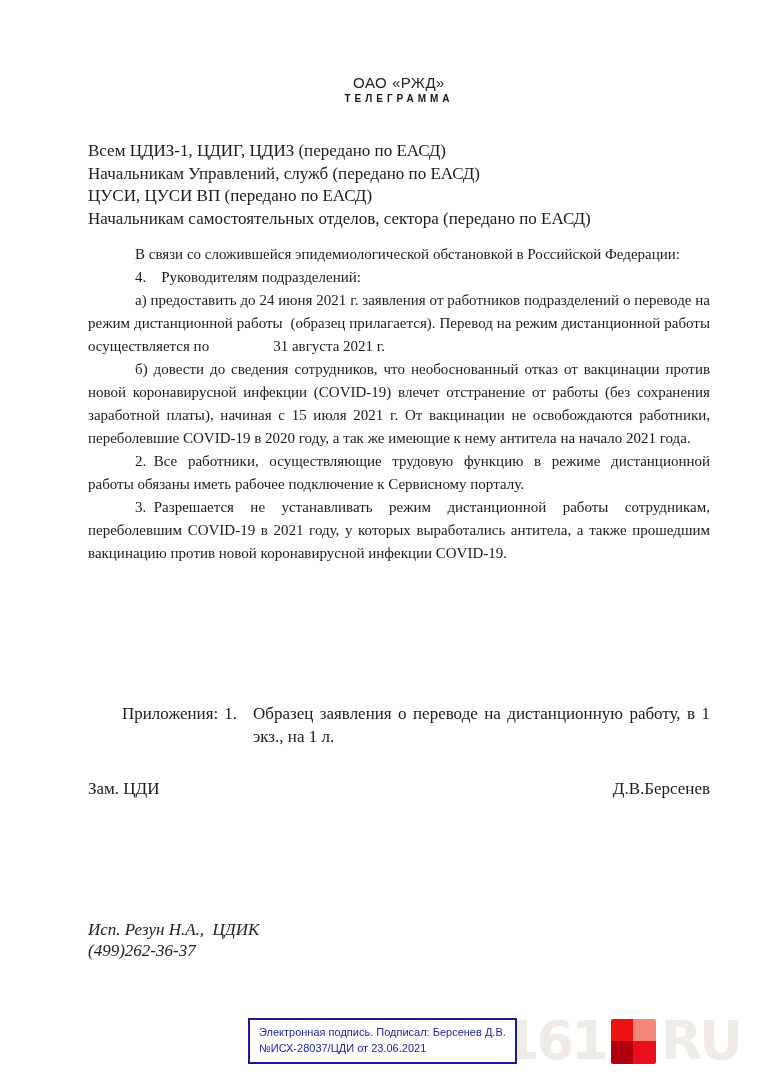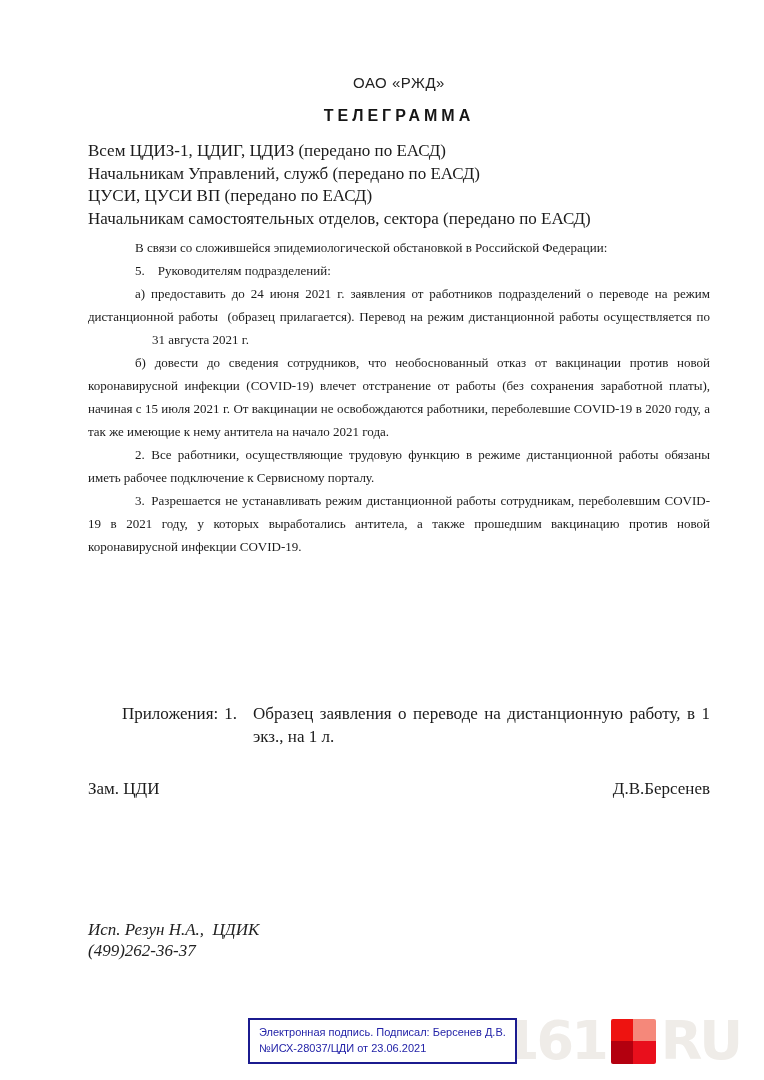--- a/index.html
+++ b/index.html
@@ -20,42 +20,42 @@
     width: 622px;
     text-align: center;
     font-family: "Liberation Sans", sans-serif;
   }
   .org-name {
     font-size: 15px;
     letter-spacing: 0.5px;
     color: #222;
   }
   .doc-type {
-    margin-top: 16px;
-    font-size: 16px;
+    margin-top: 2px;
+    font-size: 10px;
     font-weight: bold;
     letter-spacing: 4px;
     color: #161616;
   }
   
   .addressees {
     position: absolute;
     top: 140px;
     left: 88px;
     width: 640px;
     font-size: 17px;
     line-height: 22.5px;
   }
   
   .body-text {
     position: absolute;
-    top: 236px;
+    top: 243px;
     left: 88px;
     width: 622px;
-    font-size: 13px;
+    font-size: 15px;
     line-height: 23px;
   }
   .body-text p {
     margin: 0;
     text-indent: 47px;
     text-align: justify;
   }
   .body-text p.no-justify { text-align: left; }
   .blank-gap {
     display: inline-block;
@@ -155,21 +155,21 @@
 
   <div class="addressees">
     <div>Всем ЦДИЗ-1, ЦДИГ, ЦДИЗ (передано по ЕАСД)</div>
     <div>Начальникам Управлений, служб (передано по ЕАСД)</div>
     <div>ЦУСИ, ЦУСИ ВП (передано по ЕАСД)</div>
     <div>Начальникам самостоятельных отделов, сектора (передано по ЕАСД)</div>
   </div>
 
   <div class="body-text">
     <p>В связи со сложившейся эпидемиологической обстановкой в Российской Федерации:</p>
-    <p class="no-justify">5.  Руководителям подразделений:</p>
+    <p class="no-justify">4.  Руководителям подразделений:</p>
     <p><span>а) предоставить до 24 июня 2021 г. заявления от работников подразделений о переводе на режим дистанционной работы&nbsp; (образец прилагается). Перевод на режим дистанционной работы осуществляется по</span><span class="blank-gap"></span><span>31 августа 2021 г.</span></p>
     <p>б) довести до сведения сотрудников, что необоснованный отказ от вакцинации против новой коронавирусной инфекции (COVID-19) влечет отстранение от работы (без сохранения заработной платы), начиная с 15 июля 2021 г. От вакцинации не освобождаются работники, переболевшие COVID-19 в 2020 году, а так же имеющие к нему антитела на начало 2021 года.</p>
     <p>2. Все работники, осуществляющие трудовую функцию в режиме дистанционной работы обязаны иметь рабочее подключение к Сервисному порталу.</p>
     <p>3. Разрешается не устанавливать режим дистанционной работы сотрудникам, переболевшим COVID-19 в 2021 году, у которых выработались антитела, а также прошедшим вакцинацию против новой коронавирусной инфекции COVID-19.</p>
   </div>
 
   <div class="attachments">
     <span class="att-label">Приложения:</span>
     <span class="att-num">1.</span>
     <span class="att-text">Образец заявления о переводе на дистанционную работу, в 1 экз., на 1 л.</span>

